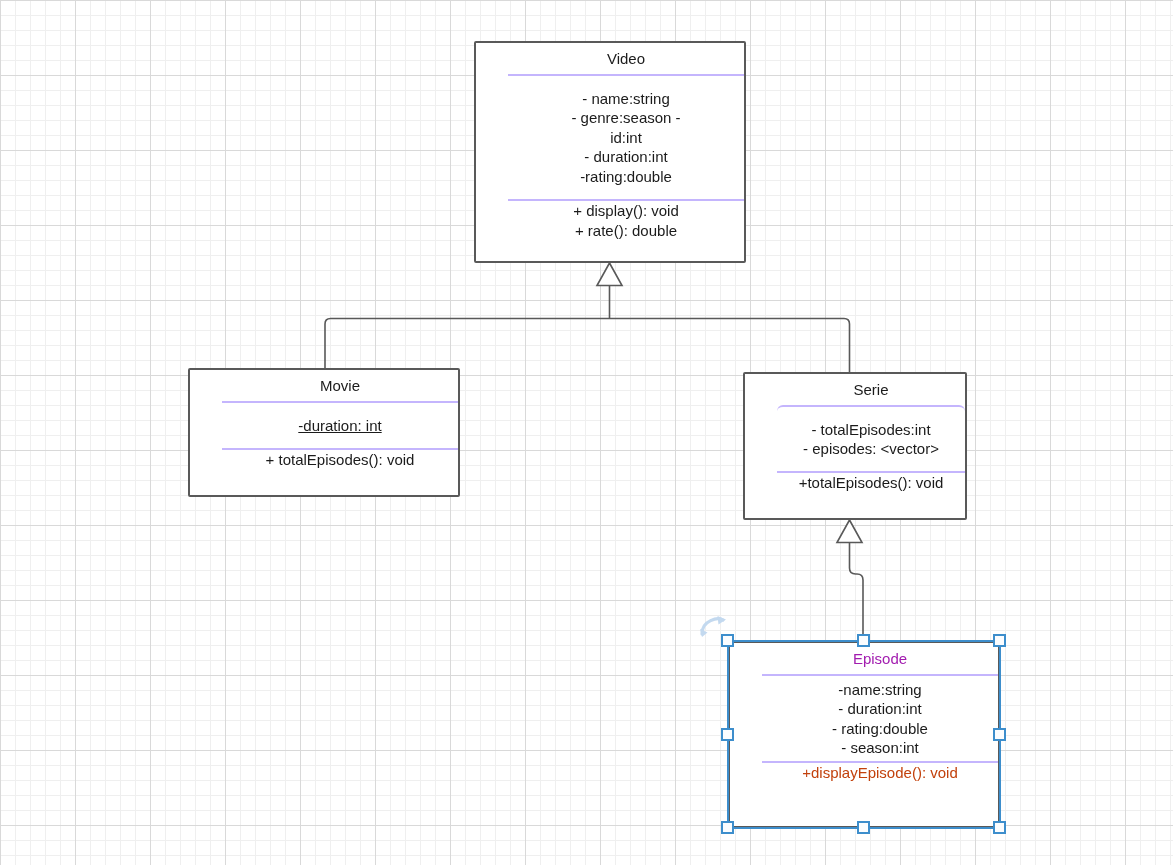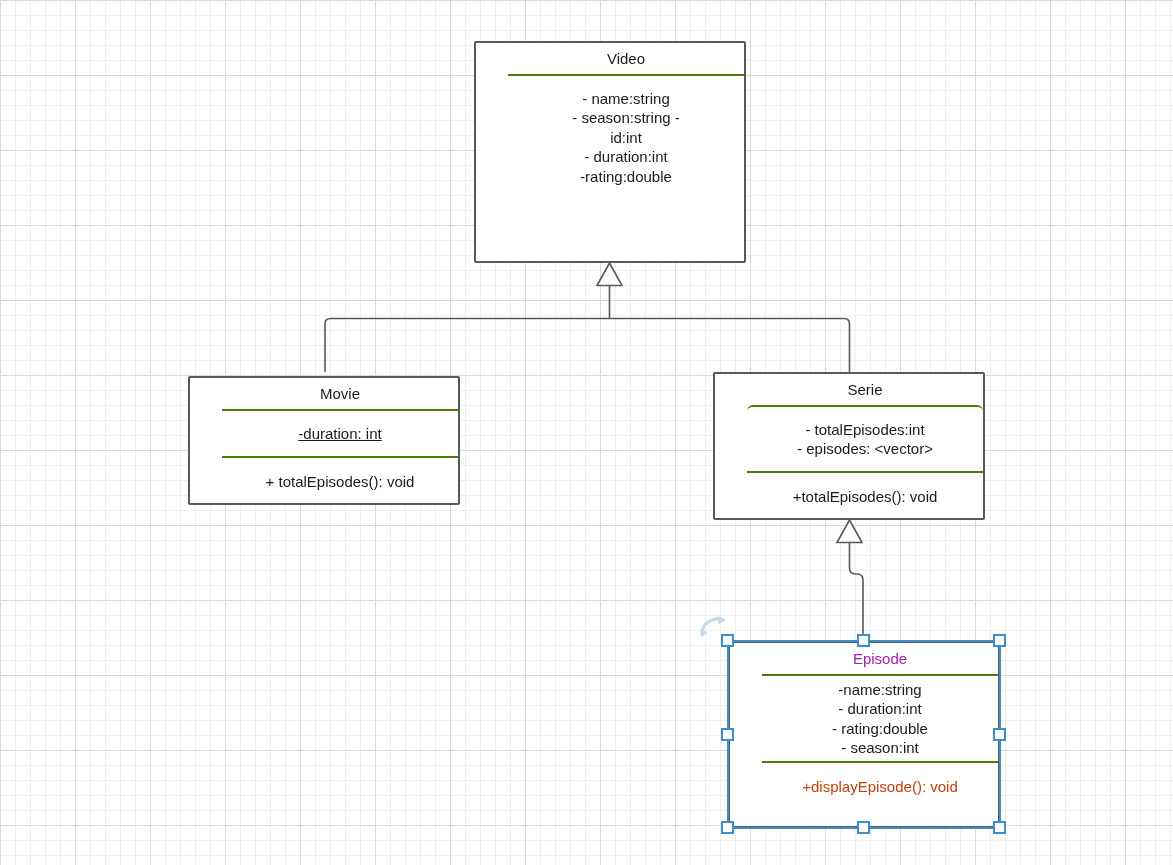--- a/index.html
+++ b/index.html
@@ -50,52 +50,52 @@
     border-radius: 2px;
     color: #1b1b1b;
   }
   .uml-section {
     box-sizing: border-box;
     display: flex;
     flex-direction: column;
     align-items: center;
     justify-content: center;
     text-align: right;
-    padding: 14px 6px;
+    padding: 0 6px;
     margin-left: 32px;
   }
   .uml-section + .uml-section {
-    border-top: 2px solid #4d7c0f;
+    border-top: 2px solid #c4b5fd;
   }
   .uml-name {
     font-size: 15px;
     line-height: 19px;
   }
   .uml-attrs, .uml-ops {
     font-size: 15px;
     line-height: 19.5px;
   }
   .uml-attrs .line, .uml-ops .line {
     white-space: pre;
   }
 
   
   #class-video      { left: 474px; top: 41px;  width: 272px; height: 222px; }
   #class-video .sec-name  { height: 31px; }
   #class-video .sec-attrs { height: 125px; }
   #class-video .sec-ops   { flex: 1 1 auto; }
 
   
-  #class-movie      { left: 188px; top: 376px; width: 272px; height: 129px; }
+  #class-movie      { left: 188px; top: 368px; width: 272px; height: 129px; }
   #class-movie .sec-name  { height: 31px; }
   #class-movie .sec-attrs { height: 47px; text-decoration: underline; }
   #class-movie .sec-ops   { flex: 1 1 auto; }
 
   
-  #class-serie      { left: 713px; top: 372px; width: 272px; height: 148px; }
+  #class-serie      { left: 743px; top: 372px; width: 224px; height: 148px; }
   #class-serie .sec-name  { height: 31px; }
   #class-serie .sec-attrs { height: 66px; border-radius: 6px; }
   #class-serie .sec-ops   { flex: 1 1 auto; }
 
   
   #class-episode    { left: 728px; top: 641px; width: 272px; height: 187px; }
   #class-episode .sec-name  { height: 31px; }
   #class-episode .sec-attrs { height: 87px; }
   #class-episode .sec-ops   { flex: 1 1 auto; }
   #class-episode .uml-name { color: #a21caf; }
@@ -151,24 +151,28 @@
       <polygon points="849.5,520 862,542.5 837,542.5" fill="#ffffff" stroke="#595959" stroke-width="1.6"></polygon>
     </g>
   </svg>
 
   <div class="uml-class" id="class-video">
     <div class="uml-section sec-name uml-name">
       <span>Video</span>
     </div>
     <div class="uml-section sec-attrs uml-attrs">
       <span class="line">- name:string</span>
-      <span class="line">- season:string -</span>
+      <span class="line">- genre:season -</span>
       <span class="line">id:int</span>
       <span class="line">- duration:int</span>
       <span class="line">-rating:double</span>
+    </div>
+    <div class="uml-section sec-ops uml-ops">
+      <span class="line">+ display(): void</span>
+      <span class="line">+ rate(): double</span>
     </div>
   </div>
 
   <div class="uml-class" id="class-movie">
     <div class="uml-section sec-name uml-name">
       <span>Movie</span>
     </div>
     <div class="uml-section sec-attrs uml-attrs">
       <span class="line">-duration: int</span>
     </div>

